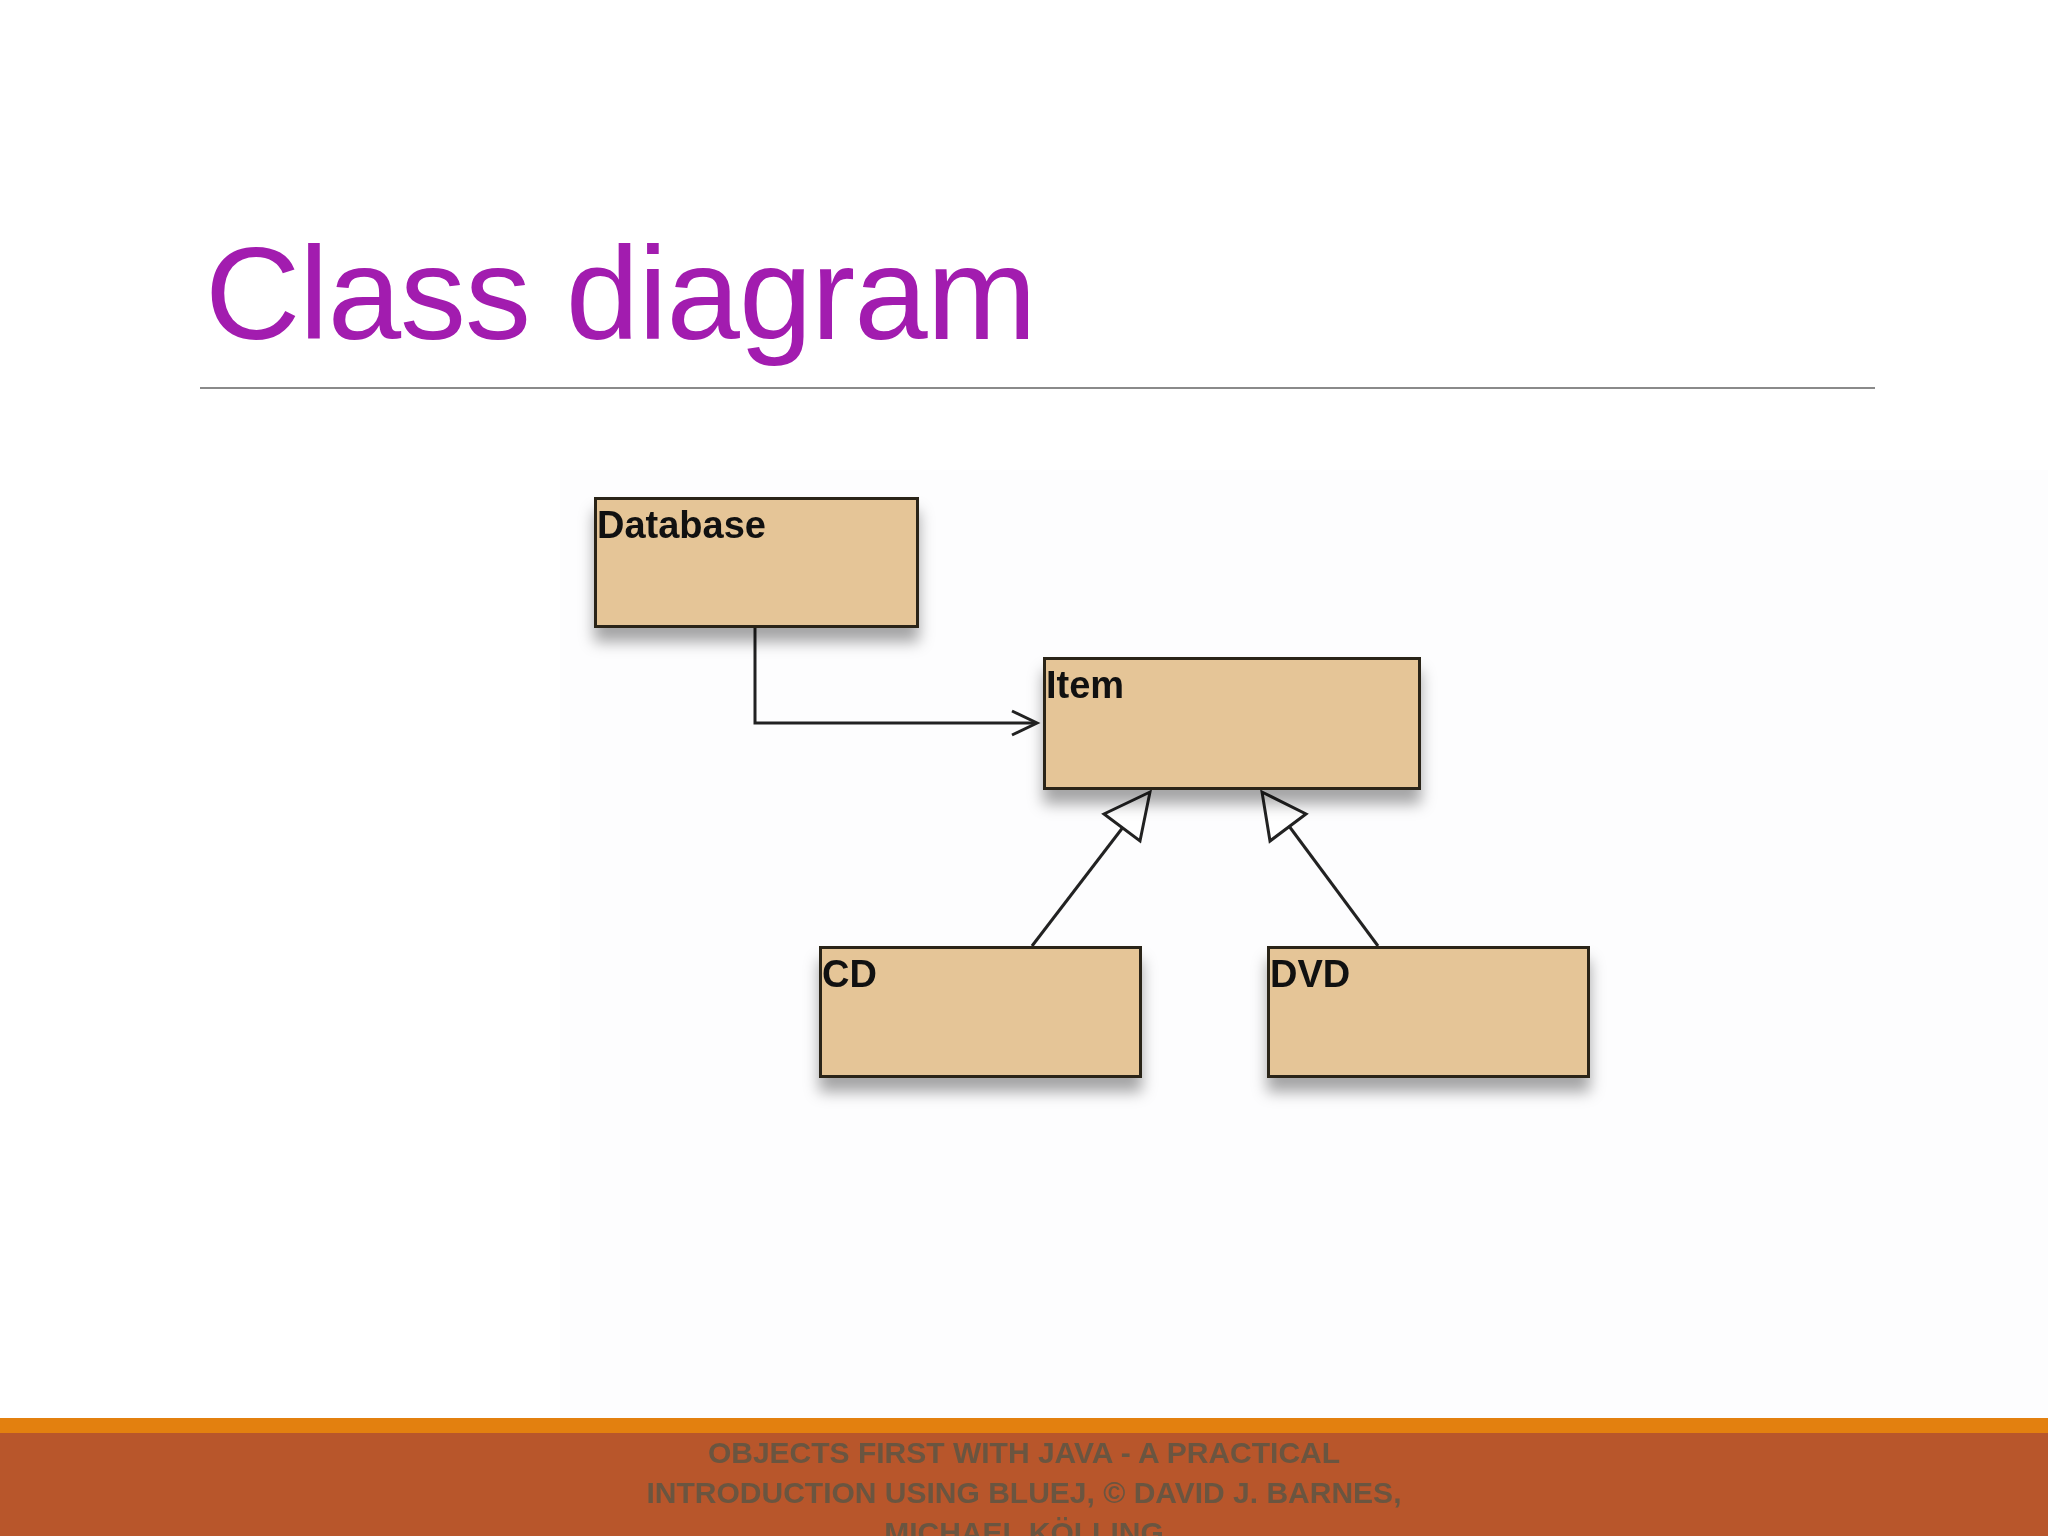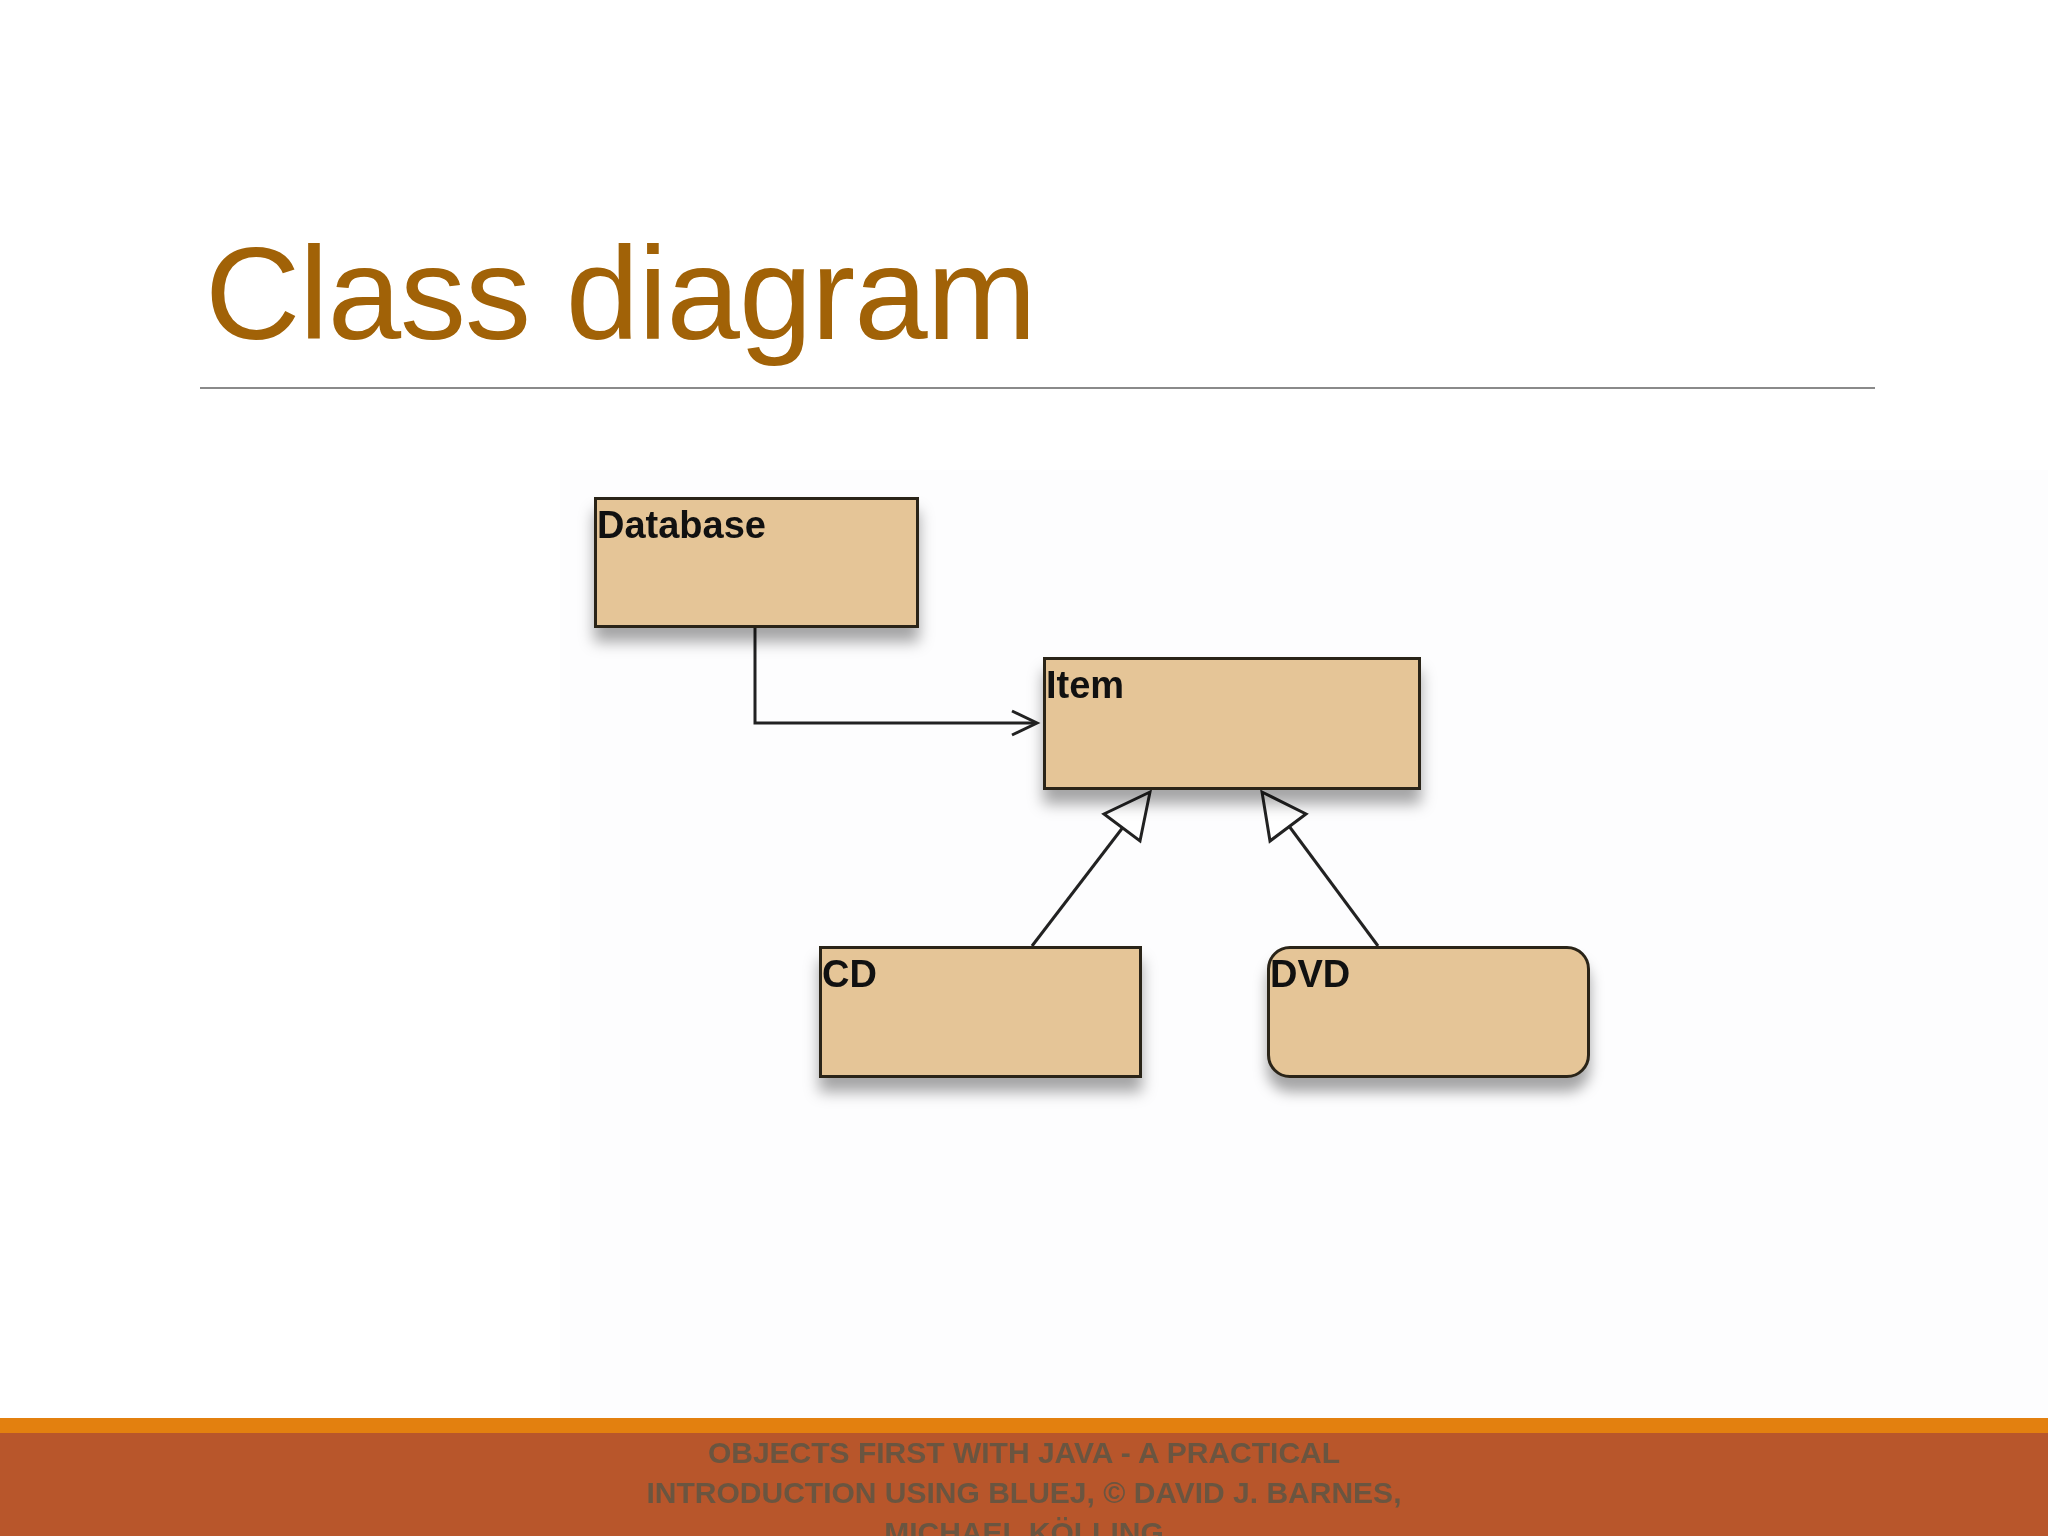--- a/index.html
+++ b/index.html
@@ -1,17 +1,17 @@
 <!DOCTYPE html>
 <html><head>
   <meta charset="utf-8">
   <style>
     html, body { margin:0; padding:0; }
     body { width:2048px; height:1536px; position:relative; overflow:hidden; background:#ffffff; font-family:"Liberation Sans", sans-serif; }
-    .title { position:absolute; left:205px; top:228px; font-size:132px; color:#a16207; line-height:1; letter-spacing:-1px; }
+    .title { position:absolute; left:205px; top:228px; font-size:132px; color:#a21caf; line-height:1; letter-spacing:-1px; }
     .rule { position:absolute; left:200px; top:387px; width:1675px; height:2px; background:#8a8a8a; }
     .diagram-bg { position:absolute; left:560px; top:470px; width:1488px; height:950px; background:#fdfdfe; }
     .box { position:absolute; background:#e5c597; border:3px solid #2a2418; box-sizing:border-box; box-shadow:0 14px 14px rgba(0,0,0,0.35); }
     .box .label { position:absolute; left:0; right:0; top:4px; font-weight:bold; font-size:38px; color:#111; }
     svg.lines { position:absolute; left:0; top:0; width:2048px; height:1536px; }
     .footer-top { position:absolute; left:0; top:1418px; width:2048px; height:15px; background:#e3800f; }
     .footer { position:absolute; left:0; top:1433px; width:2048px; height:103px; background:#b8562b; overflow:hidden; }
     .footer-text { position:absolute; left:624px; width:800px; top:0; text-align:center; font-weight:bold; font-size:30px; line-height:40px; color:#6a5540; }
   </style>
 </head>
@@ -36,20 +36,20 @@
 
 <div class="box" style="left:594px;top:497px;width:325px;height:131px;">
   <div class="label">Database</div>
 </div>
 <div class="box" style="left:1043px;top:657px;width:378px;height:133px;">
   <div class="label">Item</div>
 </div>
 <div class="box" style="left:819px;top:946px;width:323px;height:132px;padding-left:24px;">
   <div class="label">CD</div>
 </div>
-<div class="box" style="left:1267px;top:946px;width:323px;height:132px;border-radius:23px;">
+<div class="box" style="left:1267px;top:946px;width:323px;height:132px;">
   <div class="label">DVD</div>
 </div>
 
 <div class="footer-top"></div>
 <div class="footer">
   <div class="footer-text">OBJECTS FIRST WITH JAVA - A PRACTICAL INTRODUCTION USING BLUEJ, © DAVID J. BARNES, MICHAEL KÖLLING</div>
 </div>
 
 </body></html>

